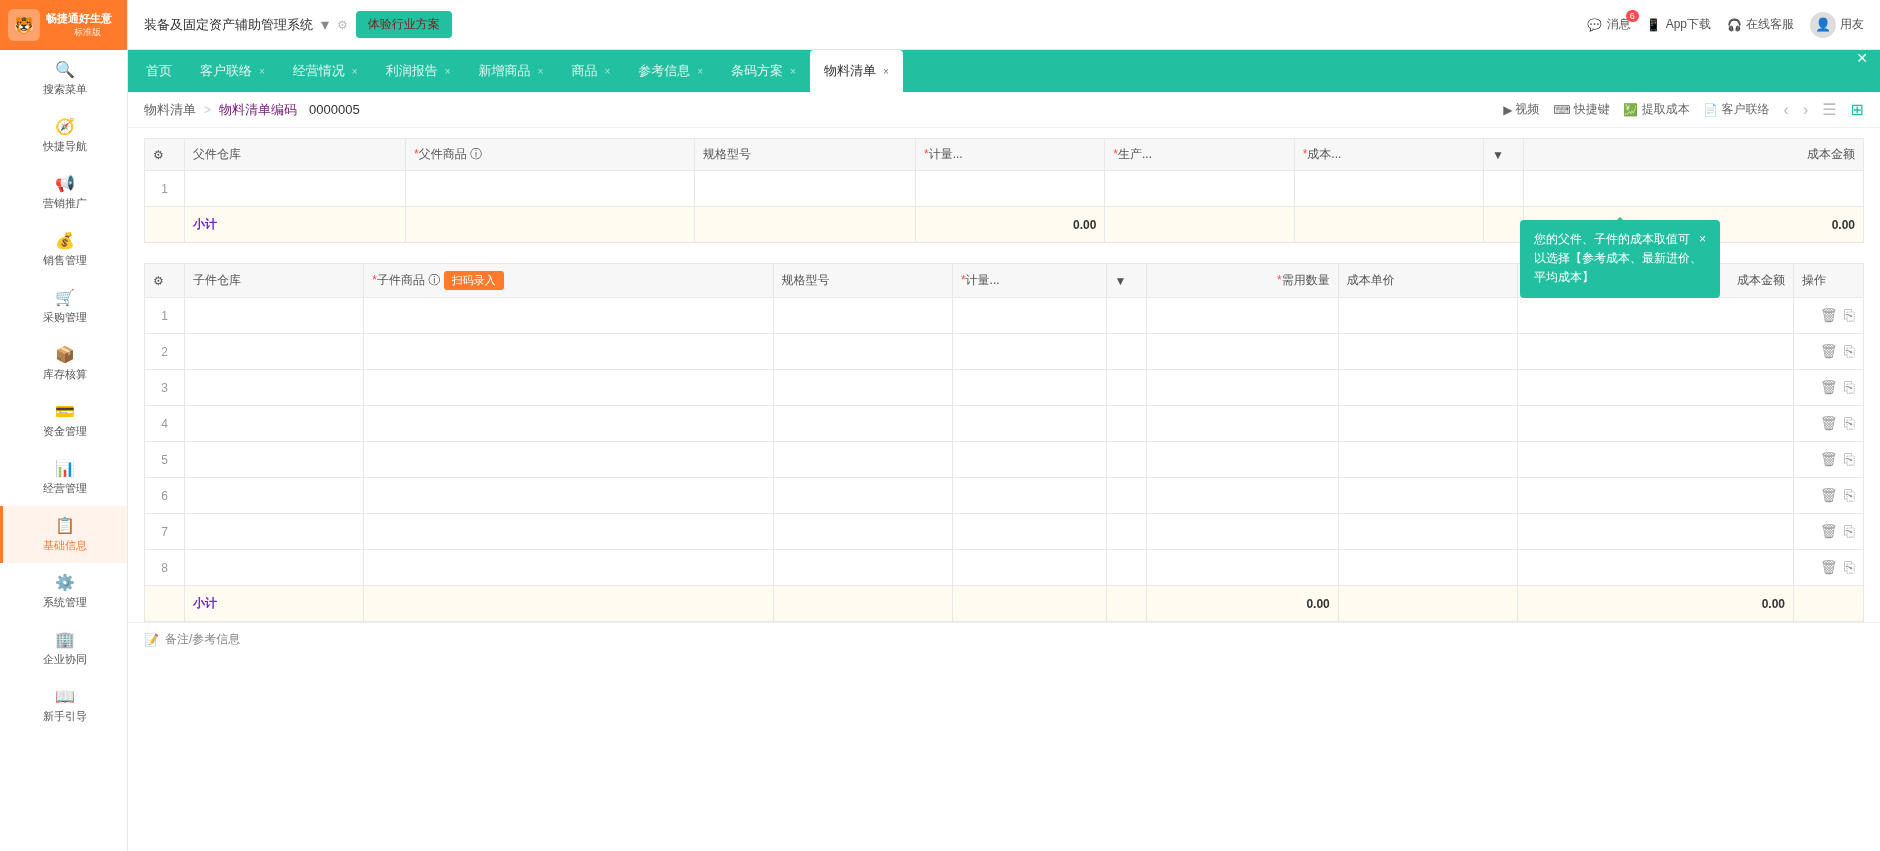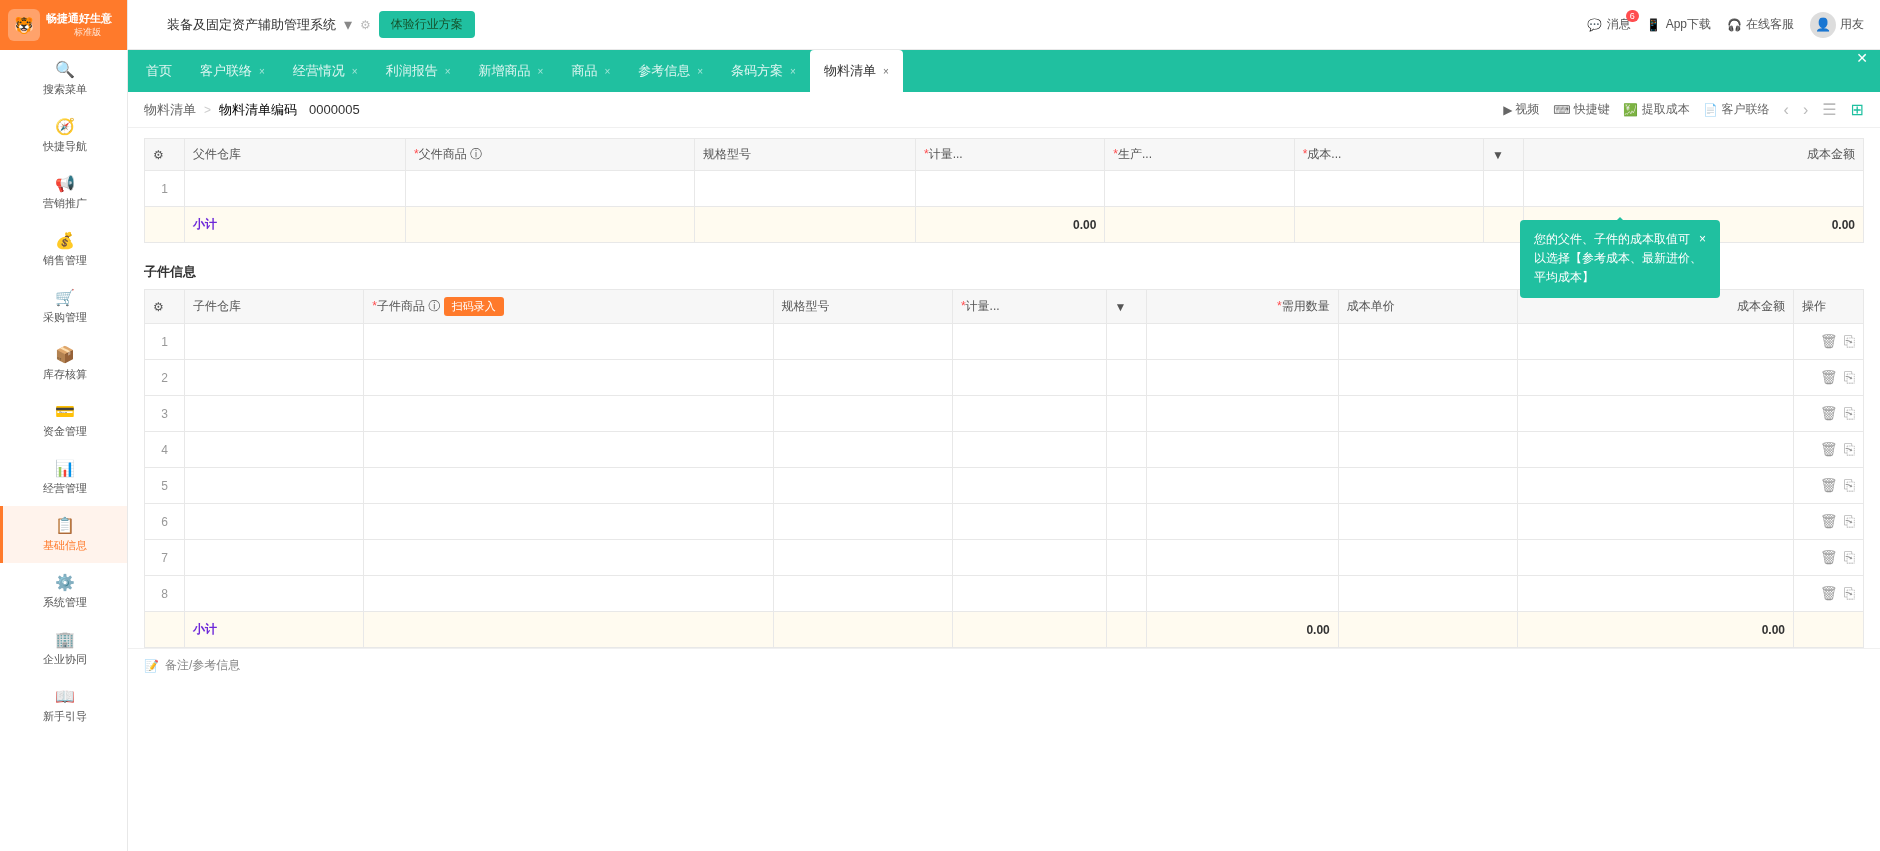--- a/index.html
+++ b/index.html
@@ -15,44 +15,44 @@
     .sidebar-item { display: flex; flex-direction: column; align-items: center; padding: 10px 4px; cursor: pointer; color: #555; border-left: 3px solid transparent; gap: 3px; }
     .sidebar-item.active { background: #fff3ec; color: #ff7a2b; border-left-color: #ff7a2b; }
     .sidebar-item-icon { font-size: 16px; }
     .sidebar-item-label { font-size: 11px; text-align: center; }
 
     
     .main { flex: 1; display: flex; flex-direction: column; overflow: hidden; }
 
     
     .top-header { height: 50px; background: #fff; border-bottom: 1px solid #e8e8e8; display: flex; align-items: center; padding: 0 16px; gap: 12px; justify-content: space-between; }
-    .top-header-left { display: flex; align-items: center; gap: 8px; margin-left: 23px; }
+    .top-header-left { display: flex; align-items: center; gap: 8px; }
     .system-title { font-size: 13px; color: #333; }
     .settings-icon { color: #888; cursor: pointer; font-size: 16px; }
-    .trial-btn { background: #20c0a0; color: #14532d; padding: 5px 12px; border-radius: 4px; cursor: pointer; border: none; font-size: 12px; }
+    .trial-btn { background: #20c0a0; color: #7f1d1d; padding: 5px 12px; border-radius: 4px; cursor: pointer; border: none; font-size: 12px; }
     .top-header-right { display: flex; align-items: center; gap: 16px; color: #555; font-size: 12px; }
     .top-header-right-item { display: flex; align-items: center; gap: 4px; cursor: pointer; position: relative; }
     .badge { position: absolute; top: -6px; right: -8px; background: #ff4d4f; color: #fff; border-radius: 8px; font-size: 9px; padding: 1px 4px; }
     .user-avatar { width: 26px; height: 26px; background: #ddd; border-radius: 50%; display: flex; align-items: center; justify-content: center; font-size: 13px; }
 
     
     .nav-tabs { height: 42px; background: #20c0a0; display: flex; padding: 0 4px; overflow-x: auto; }
     .nav-tab { padding: 0 14px; height: 42px; display: flex; align-items: center; cursor: pointer; color: rgba(255,255,255,0.85); font-size: 13px; gap: 4px; white-space: nowrap; }
     .nav-tab.active { background: #fff; color: #333; border-radius: 4px 4px 0 0; }
     .nav-tab .close-x { font-size: 10px; opacity: 0.7; margin-left: 3px; }
     .nav-tabs-close { margin-left: auto; color: #fff; padding: 0 8px; cursor: pointer; font-size: 14px; }
 
     
     .page-content { flex: 1; overflow: auto; background: #fff; padding: 0; }
 
     
     .breadcrumb-bar { display: flex; align-items: center; padding: 8px 16px; border-bottom: 1px solid #f0f0f0; gap: 8px; background: #fff; }
     .breadcrumb-item { color: #666; font-size: 13px; cursor: pointer; }
     .breadcrumb-sep { color: #ccc; }
-    .breadcrumb-current { color: #000000; font-size: 13px; }
+    .breadcrumb-current { color: #701a75; font-size: 13px; }
     .doc-number { color: #333; font-size: 13px; margin-left: 4px; }
     .breadcrumb-right { margin-left: auto; display: flex; align-items: center; gap: 14px; color: #666; font-size: 12px; }
     .breadcrumb-right-item { display: flex; align-items: center; gap: 3px; cursor: pointer; }
 
     
     .section { padding: 10px 16px 0; }
     .section-title { font-size: 13px; font-weight: bold; color: #333; margin-bottom: 8px; }
 
     
     .data-table { width: 100%; border-collapse: collapse; font-size: 12px; }
@@ -289,21 +289,20 @@
               <td></td>
               <td></td>
               <td></td>
               <td class="value-col">0.00</td>
             </tr>
           </tbody>
         </table>
       </div>
 
       <div class="section" style="margin-top:10px;">
-        <div class="section-title">子件信息</div>
         <table class="data-table">
           <thead>
             <tr>
               <th class="col-settings">⚙</th>
               <th>子件仓库</th>
               <th>
                 <span class="required">*</span>子件商品 ⓘ
                 <button class="scan-btn">扫码录入</button>
               </th>
               <th>规格型号</th>

